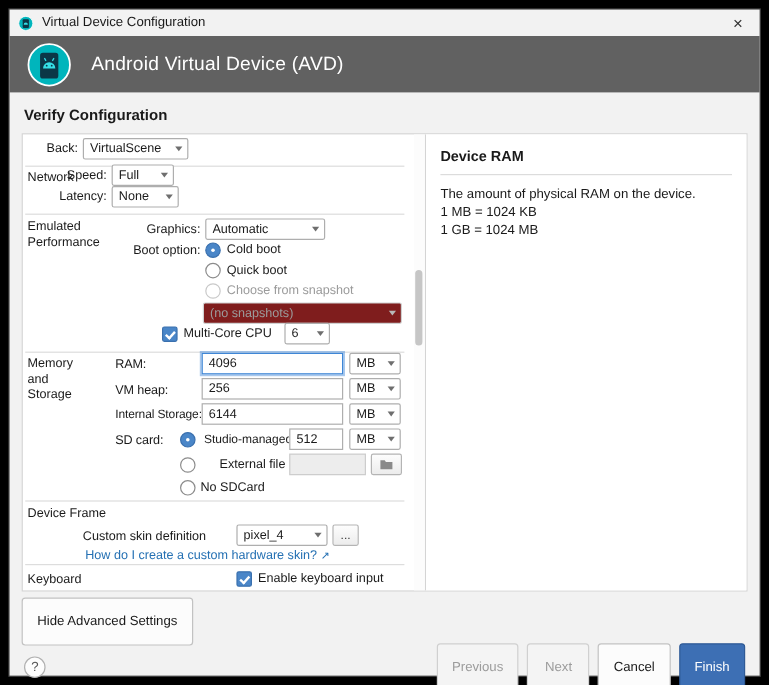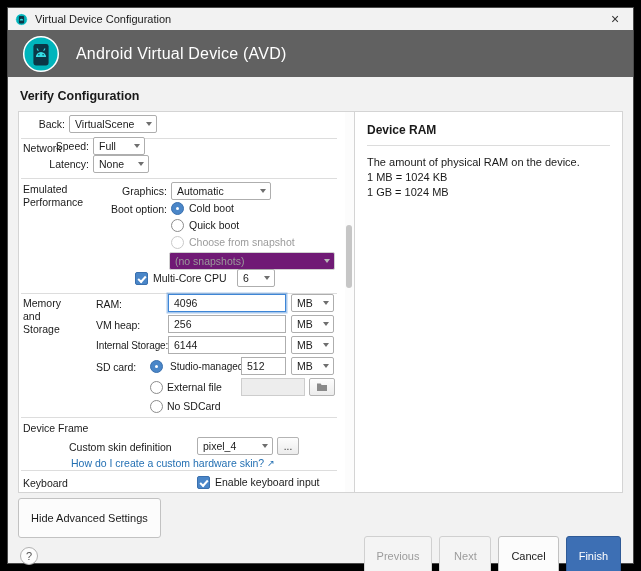--- a/index.html
+++ b/index.html
@@ -42,21 +42,21 @@
   .llabel { position:absolute; white-space:nowrap; }
   .mlabel { position:absolute; white-space:nowrap; letter-spacing:-0.1px; }
   .flexrow { position:absolute; height:16px; display:flex; align-items:center; gap:5px; }
   .muted { color:#9b9b9b; }
 
   .combo { position:absolute; height:18px; background:#fff; border:1px solid #aeaeae; border-radius:2px;
            display:flex; align-items:center; padding:0 4px 0 5px; font-size:10.5px; color:#1a1a1a; }
   .combo .ctext { flex:1; white-space:nowrap; overflow:hidden; }
   .combo .caret { width:0; height:0; border-left:3.5px solid transparent; border-right:3.5px solid transparent;
                   border-top:4px solid #6e6e6e; margin-left:5px; flex:0 0 auto; }
-  .combo.disabled { background:#701a75; color:#9b9b9b; border-color:#d0d0d0;gap:40px; }
+  .combo.disabled { background:#7f1d1d; color:#9b9b9b; border-color:#d0d0d0;gap:40px; }
   .combo.disabled .caret { border-top-color:#b8b8b8; }
 
   .tfield { position:absolute; height:18px; background:#fff; border:1px solid #aeaeae;
             font-size:10.5px; color:#1a1a1a; padding:0 5px; display:flex; align-items:center; }
   .tfield.focused { border-color:#3e86d6; box-shadow:0 0 0 1.5px rgba(62,134,214,.45); }
   .tfield.disabled { background:#ededed; border-color:#cdcdcd; }
 
   .radio { width:13px; height:13px; border-radius:50%; background:#fff; border:1px solid #8c8c8c;
            flex:0 0 auto; position:relative; }
   .radio.checked { background:#4a86c8; border-color:#3a70ae; }
@@ -215,21 +215,21 @@
           <span style="font-size:10px">Studio-managed</span>
         </div>
         <div class="tfield" style="left:222px;top:245px;width:45px">
           <span>512</span>
         </div>
         <div class="combo" style="left:272px;top:245px;width:43px">
           <span class="ctext">MB</span>
           <span class="caret"></span>
         </div>
 
-        <div class="flexrow" style="left:131px;top:267px;gap:4px">
+        <div class="flexrow" style="left:131px;top:267px;gap:20px">
           <span class="radio"></span>
           <span>External file</span>
         </div>
         <div class="tfield disabled" style="left:222px;top:266px;width:64px"></div>
         <button class="browse-btn" style="left:290px;top:266px;width:26px">
           <svg width="12" height="10" viewBox="0 0 12 10">
             <path d="M1 1.5 h3.6 l1 1.6 H11 v5.9 H1 z" fill="#8a8a8a"></path>
           </svg>
         </button>
 

